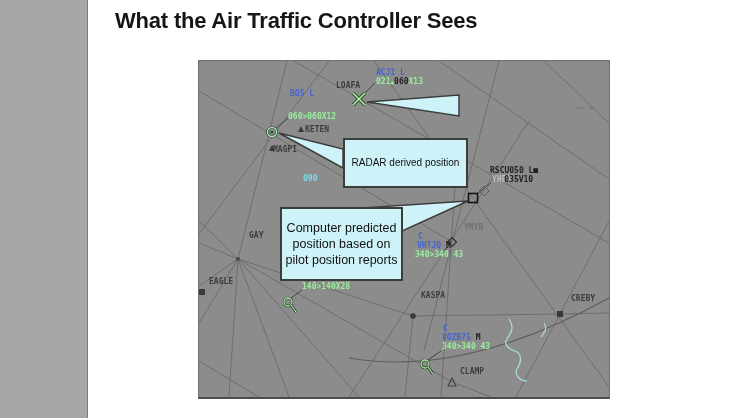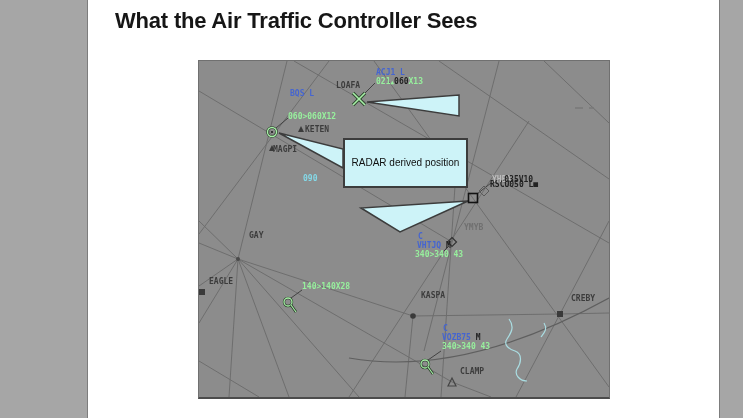--- a/index.html
+++ b/index.html
@@ -1,35 +1,35 @@
 <!DOCTYPE html>
 <html><head>
 <meta charset="utf-8">
 <style>
   html,body{margin:0;padding:0;}
   body{width:743px;height:418px;position:relative;background:#ffffff;
        font-family:"Liberation Sans",sans-serif;overflow:hidden;}
   .side-bar{position:absolute;top:0;height:418px;background:#a6a6a6;}
   #left-bar{left:0;width:87px;border-right:1px solid #7d7d7d;}
   #right-bar{left:719px;width:24px;border-left:1px solid #7d7d7d;}
-  .slide{position:absolute;left:88px;top:0;width:631px;height:418px;background:#ffffff;}
+  .slide{position:absolute;left:88px;top:0;width:631px;height:418px;background:#ffffff;padding-left:24px;}
   .slide-title{position:absolute;left:27px;top:8px;font-size:22px;font-weight:bold;
        color:#161616;letter-spacing:-0.2px;}
   
   .radar{position:absolute;left:110px;top:60px;width:410px;height:336px;background:#8c8c8c;
        border:1px solid #707070;border-bottom:2px solid #4c4c4c;overflow:hidden;}
   .radar svg{position:absolute;left:0;top:0;}
   .rlbl{position:absolute;font-family:"DejaVu Sans Mono",monospace;font-size:8px;
        font-weight:bold;white-space:pre;line-height:9px;}
   .wp{color:#3c3c3c;}
   .wp-light{color:#707070;}
   .blue{color:#4565d0;}
   .grn{color:#97f09d;}
   .cyan{color:#84d9e8;margin-left:41px;}
-  .dk{color:#222222;margin-top:14px;}
+  .dk{color:#222222;}
   .lt{color:#bdbdbd;}
   .callout{position:absolute;background:#cdf3f8;border:2px solid #3c3c3c;
        display:flex;align-items:center;justify-content:center;text-align:center;
        color:#101010;font-family:"Liberation Sans",sans-serif;}
   #callout-adsb{left:260px;top:19px;width:121px;height:46px;font-size:14px;line-height:1.25;}
   #callout-radar{left:144px;top:77px;width:121px;height:46px;font-size:10px;line-height:1.25;}
   #callout-computer{left:81px;top:146px;width:117px;height:68px;font-size:12.5px;line-height:1.3;padding:1px;}
 </style>
 </head>
 <body>
@@ -164,14 +164,15 @@
     <span class="rlbl" style="left:218px;top:180px;"><span class="blue">VHTJQ</span><span class="dk"> M</span></span>
     <span class="rlbl grn" style="left:216px;top:189px;">340&gt;340 43</span>
 
     <span class="rlbl grn" style="left:103px;top:221px;">140&gt;140X28</span>
 
     <span class="rlbl blue" style="left:244px;top:263px;">C</span>
     <span class="rlbl" style="left:243px;top:272px;"><span class="blue">VOZB75</span><span class="dk"> M</span></span>
     <span class="rlbl grn" style="left:243px;top:281px;">340&gt;340 43</span>
 
     <div id="callout-radar" class="callout">RADAR derived position</div>
+    <div id="callout-computer" class="callout">Computer predicted position based on pilot position reports</div>
   </div>
 </div>
 
 </body></html>

